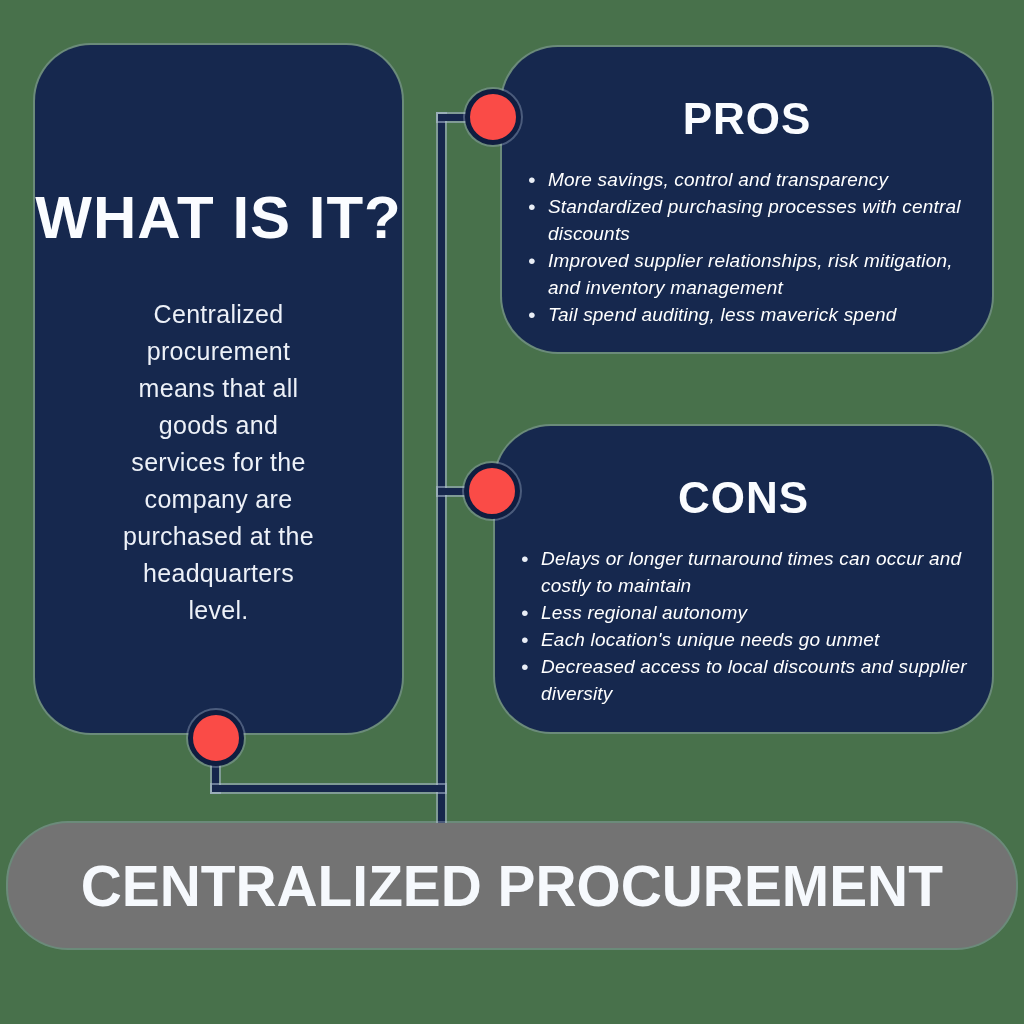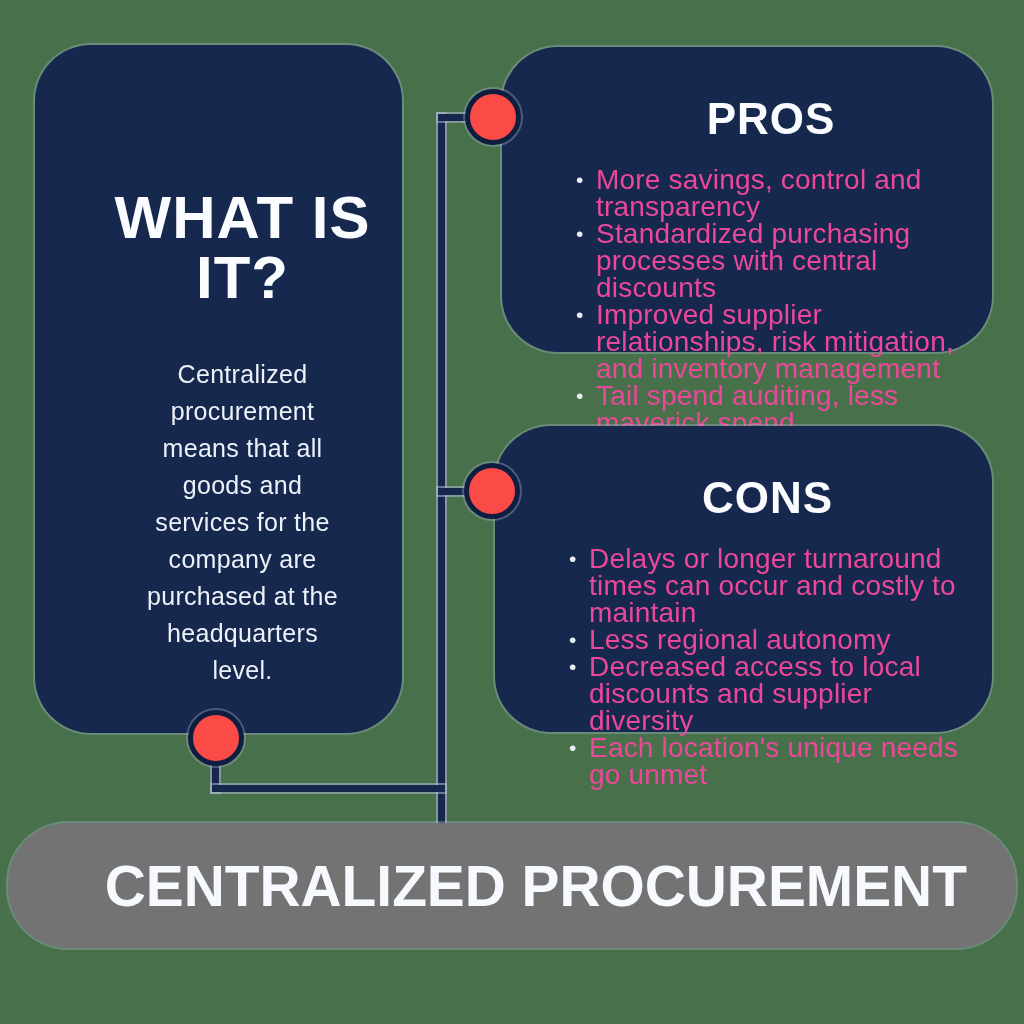--- a/index.html
+++ b/index.html
@@ -21,21 +21,20 @@
   }
 
   
   .navy-box {
     position: absolute;
     background: #16284E;
     border-radius: 56px;
     box-shadow: 0 0 0 2px rgba(174,189,211,0.35);
     color: #F2F6FC;
     box-sizing: border-box;
-    padding-left: 48px;
   }
 
   .box-title {
     text-align: center;
     font-weight: 700;
     color: #FAFCFF;
   }
 
   #what-box  { left: 35px;  top: 45px;  width: 367px; height: 688px; }
   #what-box .box-title {
@@ -65,24 +64,25 @@
   }
 
   ul.bullets {
     margin: 25px 16px 0 0;
     padding: 0 0 0 26px;
     list-style: none;
   }
   ul.bullets li {
     position: relative;
     padding-left: 20px;
-    font-size: 28px;
+    font-size: 19px;
     line-height: 27px;
-    color: #ec4899;
+    color: #ffffff;
     letter-spacing: 0.2px;
+    font-style: italic;
   }
   ul.bullets li::before {
     content: "\2022";
     position: absolute;
     left: 0;
     top: 0;
     font-size: 21px;
     color: #E9EEF6;
   }
 
@@ -150,22 +150,22 @@
         <li>Improved supplier relationships, risk mitigation, and inventory management</li>
         <li>Tail spend auditing, less maverick spend</li>
       </ul>
   </div>
 
   <div class="navy-box" id="cons-box">
     <div class="box-title">CONS</div>
     <ul class="bullets">
         <li>Delays or longer turnaround times can occur and costly to maintain</li>
         <li>Less regional autonomy</li>
+        <li>Each location's unique needs go unmet</li>
         <li>Decreased access to local discounts and supplier diversity</li>
-        <li>Each location's unique needs go unmet</li>
       </ul>
   </div>
 
   <div class="navy-box" id="banner">
     <div class="banner-text">CENTRALIZED PROCUREMENT</div>
   </div>
 
   <div class="dot" id="pros-dot"></div>
   <div class="dot" id="cons-dot"></div>
   <div class="dot" id="what-dot"></div>

